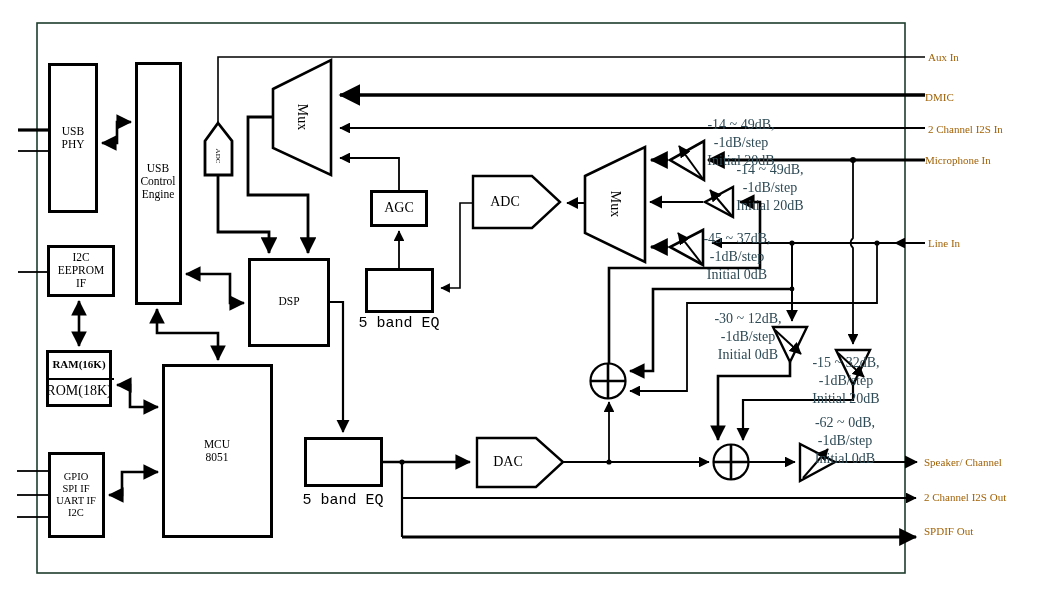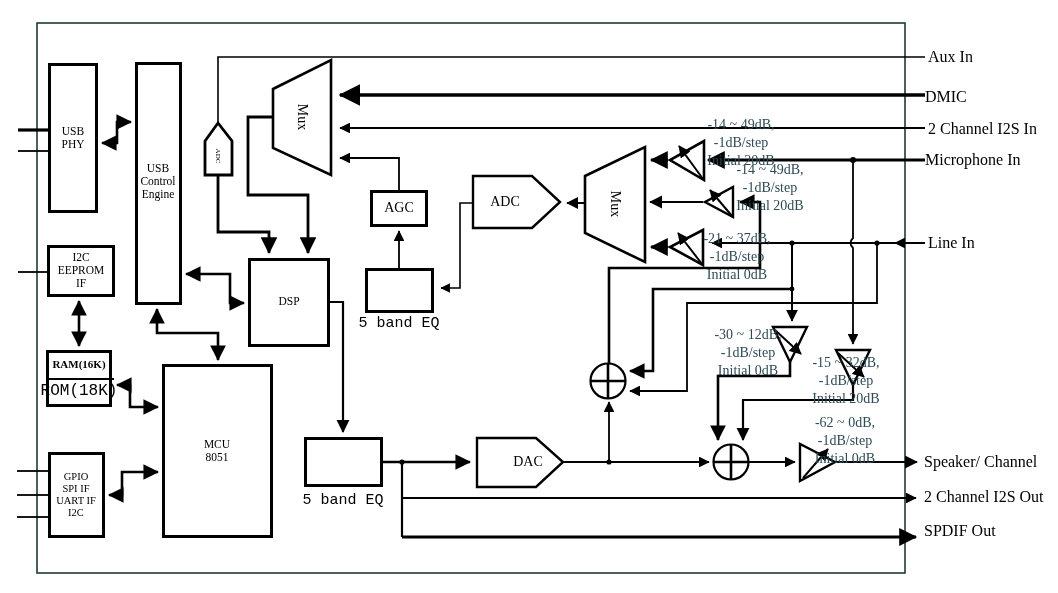--- a/index.html
+++ b/index.html
@@ -3,21 +3,21 @@
 <meta charset="utf-8">
 <style>
   html,body{margin:0;padding:0;background:#ffffff;}
   #canvas{position:relative;width:1058px;height:593px;background:#ffffff;
           font-family:"Liberation Serif",serif;overflow:hidden;}
   #wires{position:absolute;left:0;top:0;}
   .blk{position:absolute;border:3px solid #000;background:#fff;box-sizing:border-box;}
   .lbl{position:absolute;transform:translate(-50%,-50%);text-align:center;
        white-space:pre-line;color:#000;line-height:1.15;}
   .io{position:absolute;transform:translateY(-50%);white-space:nowrap;
-      font-size:16px;color:#000000;}
+      font-size:11px;color:#a16207;}
   .gain{position:absolute;transform:translate(-50%,-50%);text-align:center;
         white-space:pre-line;font-size:14px;line-height:1.3;color:#2e4a55;}
   .rot{position:absolute;transform:translate(-50%,-50%) rotate(90deg);
        white-space:nowrap;color:#000;}
   .blktxt{font-size:11.5px;}
   .bigtxt{font-size:14px;}
   .eqlbl{font-size:15px;font-family:Liberation Mono, monospace;}
 </style>
 </head>
 <body>
@@ -167,56 +167,56 @@
 
 <div class="lbl blktxt" style="left:73px;top:138px;">USB
 PHY</div>
 <div class="lbl blktxt" style="left:158px;top:182px;">USB
 Control
 Engine</div>
 <div class="lbl blktxt" style="left:81px;top:271px;">I2C
 EEPROM
 IF</div>
 <div class="lbl" style="left:79px;top:364px;font-size:11px;font-weight:bold;">RAM(16K)</div>
-<div class="lbl" style="left:79px;top:391px;font-size:16px;font-family:Liberation Mono, monospace;">ROM(18K)</div>
+<div class="lbl" style="left:79px;top:391px;font-size:14px;">ROM(18K)</div>
 <div class="lbl" style="left:76px;top:495px;font-size:10.5px;text-align:center;">GPIO
 SPI IF
 UART IF
 I2C</div>
 <div class="lbl blktxt" style="left:217px;top:451px;">MCU
 8051</div>
 <div class="lbl blktxt" style="left:289px;top:302px;">DSP</div>
 <div class="lbl bigtxt" style="left:399px;top:208px;">AGC</div>
 <div class="rot bigtxt" style="left:302px;top:117px;">Mux</div>
 <div class="rot bigtxt" style="left:615px;top:204px;">Mux</div>
 <div class="rot" style="left:218px;top:156px;font-size:7px;">ADC</div>
 <div class="lbl bigtxt" style="left:505px;top:202px;">ADC</div>
-<div class="lbl bigtxt" style="left:528px;top:462px;font-family:Liberation Serif, serif;">DAC</div>
+<div class="lbl bigtxt" style="left:508px;top:462px;font-family:Liberation Serif, serif;">DAC</div>
 <div class="lbl eqlbl" style="left:399px;top:324px;">5 band EQ</div>
 <div class="lbl eqlbl" style="left:343px;top:501px;">5 band EQ</div>
 
 <div class="io" style="left:928px;top:57px;">Aux In</div>
 <div class="io" style="left:925px;top:97px;">DMIC</div>
 <div class="io" style="left:928px;top:129px;">2 Channel I2S In</div>
 <div class="io" style="left:925px;top:160px;">Microphone In</div>
 <div class="io" style="left:928px;top:243px;">Line In</div>
 <div class="io" style="left:924px;top:462px;">Speaker/ Channel</div>
 <div class="io" style="left:924px;top:497px;">2 Channel I2S Out</div>
 <div class="io" style="left:924px;top:531px;">SPDIF Out</div>
 
 <div class="gain" style="left:741px;top:143px;">-14 ~ 49dB,
 -1dB/step
 Initial 20dB</div>
 <div class="gain" style="left:770px;top:188px;">-14 ~ 49dB,
 -1dB/step
 Initial 20dB</div>
-<div class="gain" style="left:737px;top:257px;">-21 ~ 37dB,
+<div class="gain" style="left:737px;top:257px;">-45 ~ 37dB,
 -1dB/step
 Initial 0dB</div>
-<div class="gain" style="left:748px;top:353px;">-30 ~ 12dB,
+<div class="gain" style="left:748px;top:337px;">-30 ~ 12dB,
 -1dB/step
 Initial 0dB</div>
 <div class="gain" style="left:818px;top:381px;margin-left:28px;">-15 ~ 32dB,
 -1dB/step
 Initial 20dB</div>
 <div class="gain" style="left:845px;top:441px;">-62 ~ 0dB,
 -1dB/step
 Initial 0dB</div>
 
 </div>

